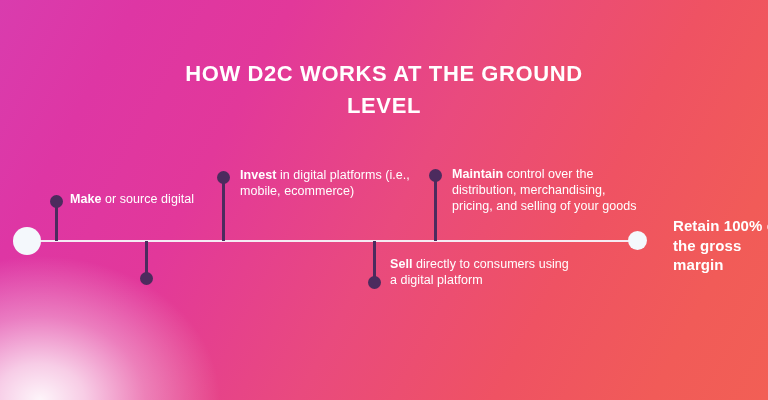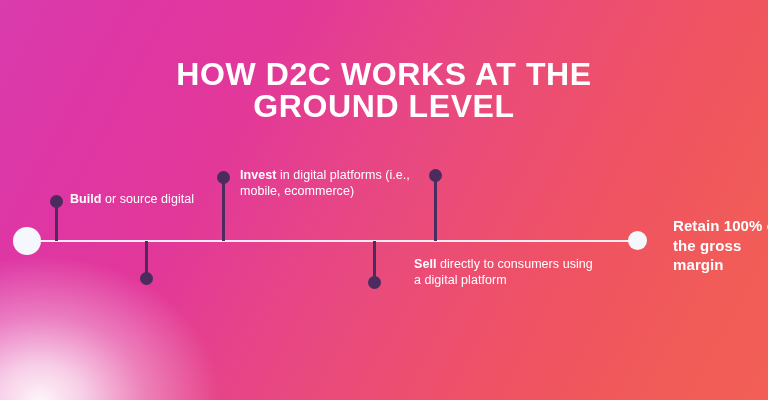--- a/index.html
+++ b/index.html
@@ -13,21 +13,21 @@
     background:
       radial-gradient(ellipse 250px 200px at 40px 400px, rgba(255,255,255,0.95) 0%, rgba(255,255,255,0.75) 18%, rgba(255,255,255,0.35) 42%, rgba(255,255,255,0.0) 72%),
       linear-gradient(118deg, #D93CAE 0%, #DE36A4 14%, #E2389A 30%, #E94A7E 52%, #EF5263 72%, #F15B58 88%, #F25F55 100%);
   }
 
   
   #title{
     position:absolute;left:0;right:0;top:58px;
     text-align:center;color:#ffffff;
     font-weight:bold;
-    font-size:32px;line-height:32px;
+    font-size:22px;line-height:32px;
     letter-spacing:0.6px;
     text-transform:uppercase;
     font-stretch:condensed;
     padding:0 150px;
   }
 
   
   #axis{
     position:absolute;left:27px;top:240px;width:612px;height:2px;
     background:#F6F3FA;opacity:0.95;
@@ -52,21 +52,21 @@
   .label{
     position:absolute;color:#ffffff;
     font-size:12.5px;line-height:16px;
     letter-spacing:0.05px;
   }
   .label b{font-weight:bold;}
 
   #label-make     { left:70px;  top:191px; width:150px; }
   #label-build    { left:155px; top:256px; width:175px; }
   #label-invest   { left:240px; top:167px; width:190px; }
-  #label-sell     { left:390px; top:256px; width:180px;margin-left:24px; }
+  #label-sell     { left:390px; top:256px; width:180px; }
   #label-maintain { left:452px; top:166px; width:190px; }
 
   #label-retain{
     position:absolute;left:655px;top:216px;width:110px;
     color:#ffffff;font-weight:bold;
     font-size:15px;line-height:19.5px;
     letter-spacing:0.1px;
     margin-left:18px;
   }
 </style>
@@ -77,36 +77,39 @@
 
   <div id="title">HOW D2C WORKS AT THE GROUND LEVEL</div>
 
   <div id="axis"></div>
   <div class="endpoint" id="endpoint-left"></div>
   <div class="endpoint" id="endpoint-right"></div>
 
   <div class="stem" style="left:55px;top:205px;height:36px;"></div>
   <div class="stem-dot" style="left:50px;top:195px;"></div>
   <div class="label" id="label-make">
-    <b>Build</b><span> or source digital</span>
+    <b>Make</b><span> or source digital</span>
   </div>
 
   <div class="stem" style="left:145px;top:241px;height:36px;"></div>
   <div class="stem-dot" style="left:140px;top:272px;"></div>
 
   <div class="stem" style="left:222px;top:182px;height:59px;"></div>
   <div class="stem-dot" style="left:217px;top:171px;"></div>
   <div class="label" id="label-invest">
     <b>Invest</b><span> in digital platforms (i.e., mobile, ecommerce)</span>
   </div>
 
   <div class="stem" style="left:373px;top:241px;height:40px;"></div>
   <div class="stem-dot" style="left:368px;top:276px;"></div>
   <div class="label" id="label-sell">
     <b>Sell</b><span> directly to consumers using a digital platform</span>
   </div>
 
   <div class="stem" style="left:434px;top:180px;height:61px;"></div>
   <div class="stem-dot" style="left:429px;top:169px;"></div>
+  <div class="label" id="label-maintain">
+    <b>Maintain</b><span> control over the distribution, merchandising, pricing, and selling of your goods</span>
+  </div>
 
   <div id="label-retain">Retain 100% of the gross margin</div>
 
 </div>
 
 </body></html>

